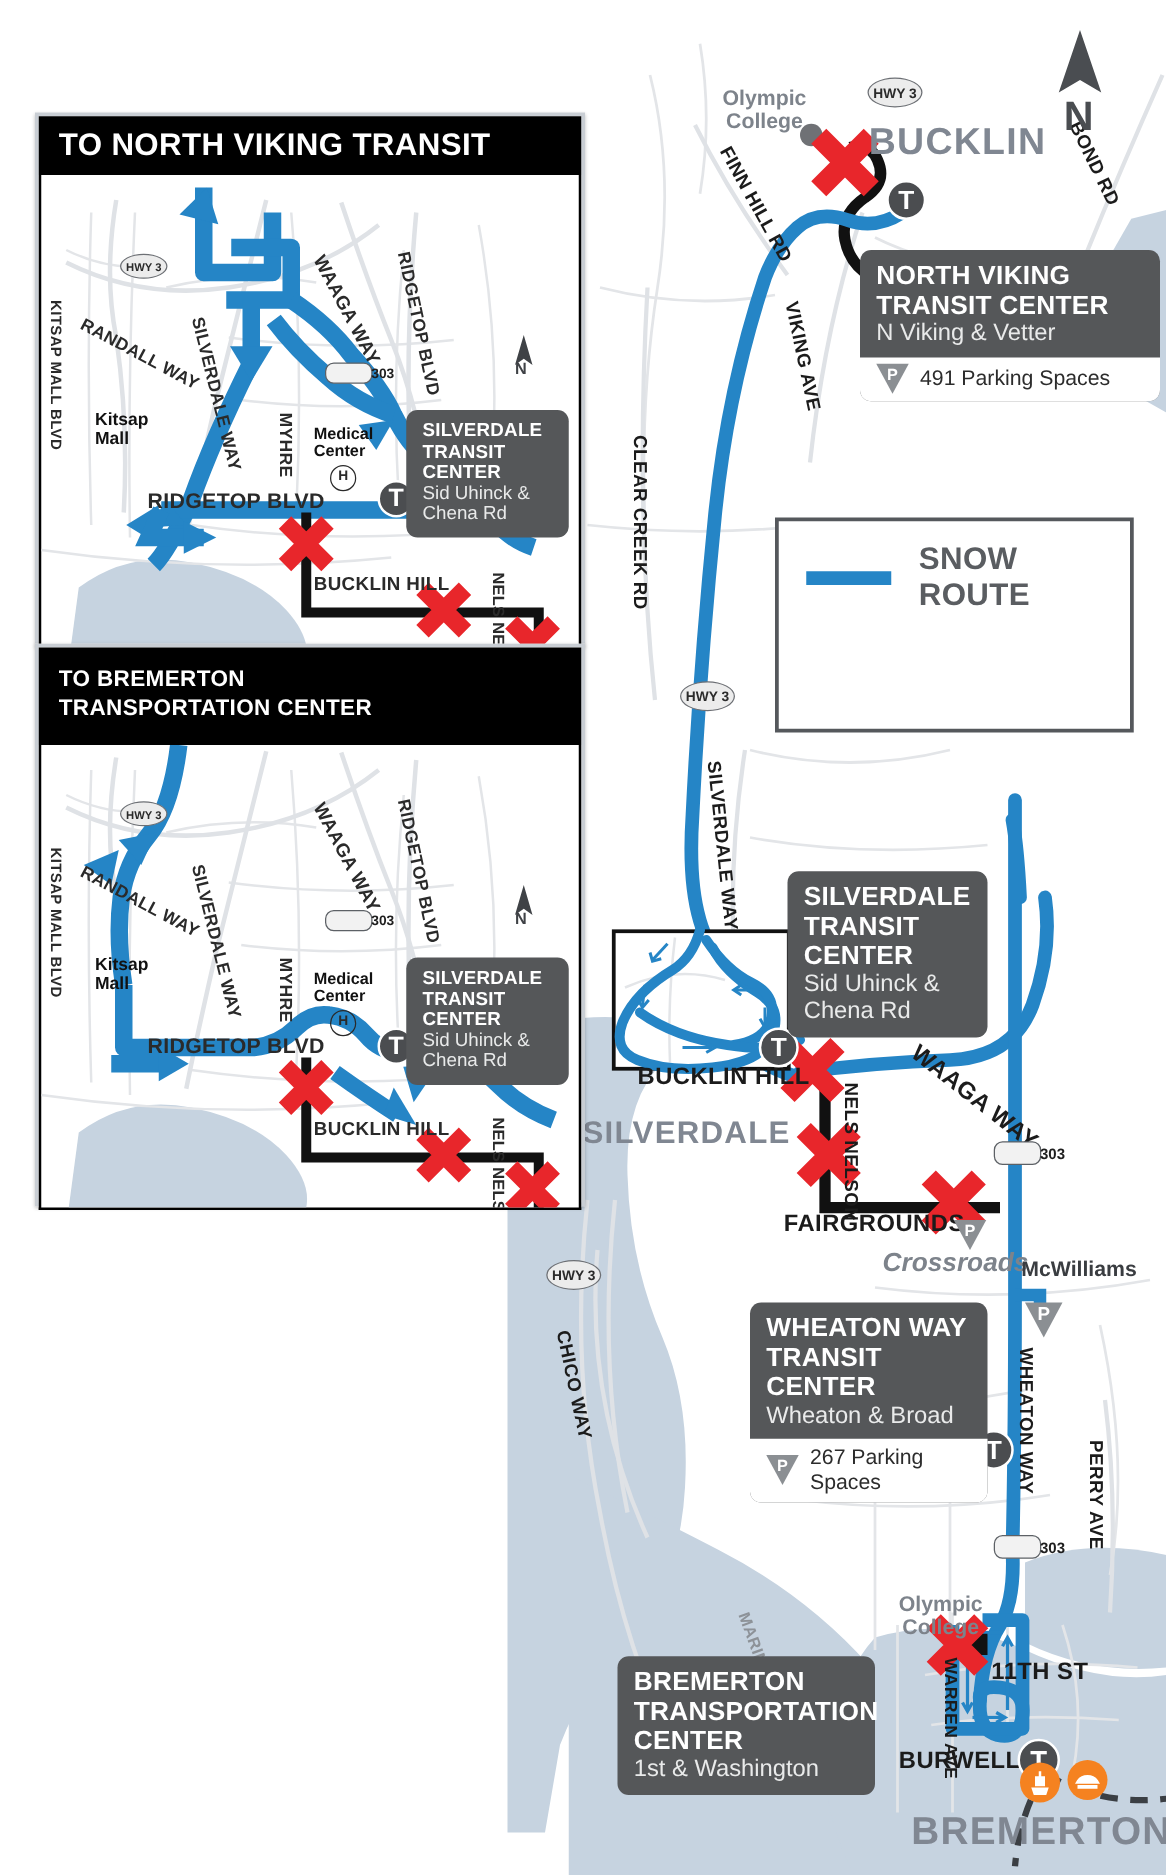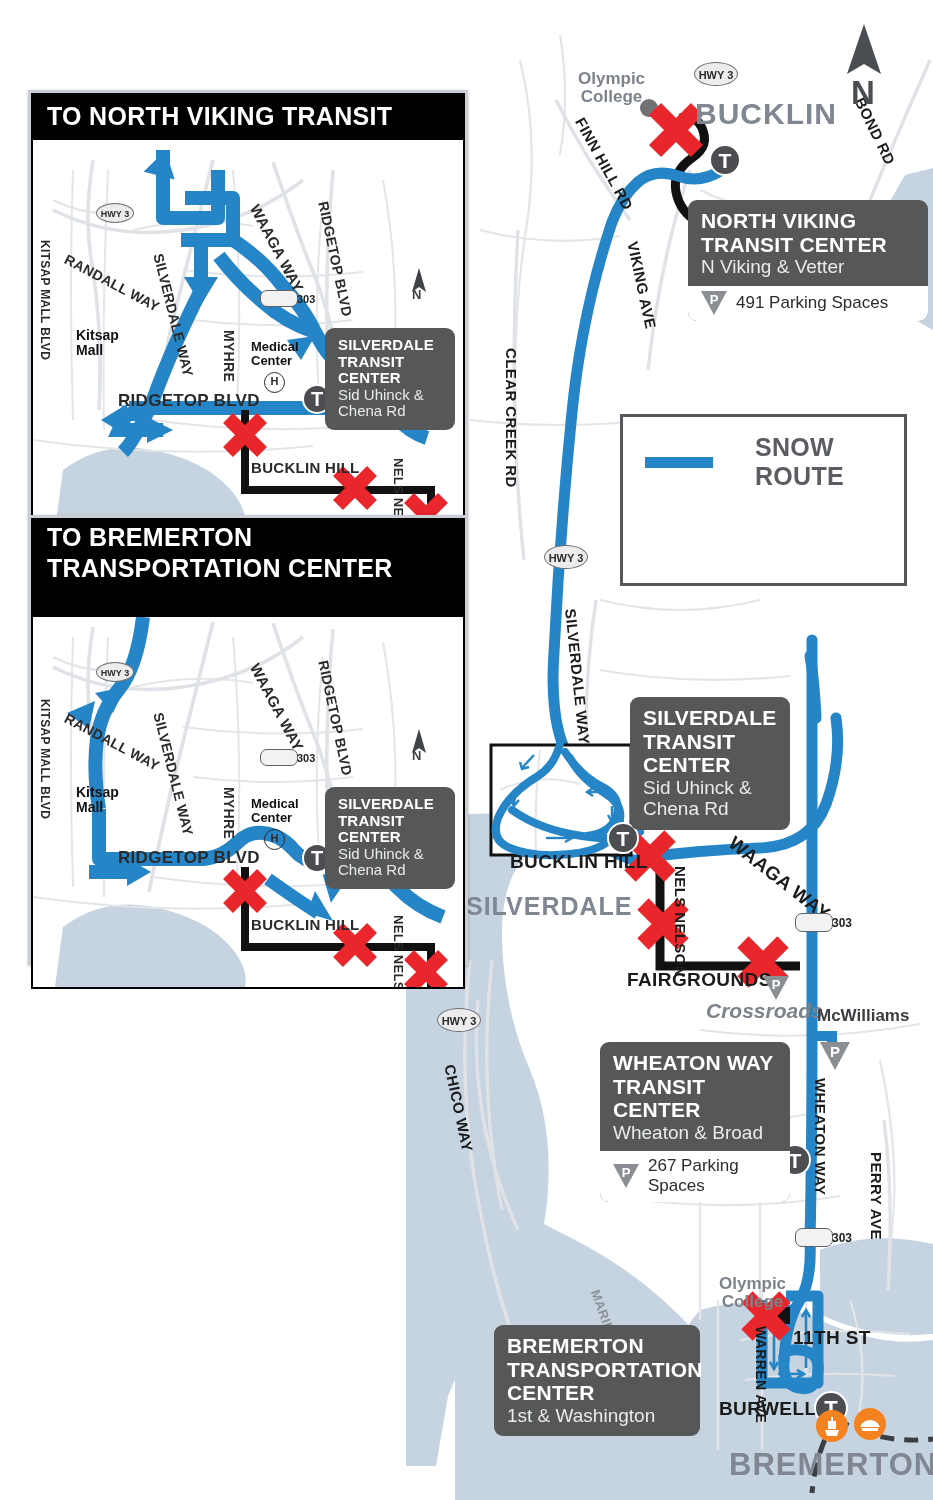--- a/index.html
+++ b/index.html
@@ -313,21 +313,21 @@
   </div>
 
   <div class="callout" style="left:494px;top:1325px;width:206px;">
     <div class="t1" style="white-space: pre-line;">BREMERTON
 TRANSPORTATION
 CENTER</div>
     <div class="t2">1st &amp; Washington</div>
   </div>
 
   <div id="legend" style="left:620px;top:414px;width:287px;height:172px;padding:16px 0 0 22px;">
-    <div class="row" style="margin-bottom:21px;gap:20px;">
+    <div class="row" style="margin-bottom:21px;">
       <span style="width:68px;height:11px;background:#2585c6;flex:0 0 auto;"></span>
       <span class="ltext" style="margin-left:22px;font-size:25px;">SNOW ROUTE</span>
     </div>
   </div>
 
   <div class="inset" style="left:28px;top:90px;width:440px;height:427px;">
     <div class="inset-hd" style="height:47px;font-size:25px;line-height:47px;padding-left:16px;">TO NORTH VIKING TRANSIT CENTER</div>
     <div class="inset-body" style="height:380px;">
       <svg class="layer" style="width:434px;height:380px;">
         <path fill="#c6d3e0" d="M30,330 q40,-30 90,-20 q50,10 76,38 q20,22 16,42 l-190,0 z"></path>
@@ -419,21 +419,21 @@
       <div class="callout small" style="left:292px;top:188px;width:130px;">
         <div class="t1" style="white-space: pre-line;">SILVERDALE
 TRANSIT  CENTER</div>
         <div class="t2" style="white-space: pre-line;">Sid Uhinck &amp;
 Chena Rd</div>
       </div>
     </div>
   </div>
 
   <div class="inset" style="left:28px;top:515px;width:440px;height:450px;">
-    <div class="inset-hd" style="height:99px;font-size:25px;line-height:1.25;padding:4px 0 0 16px;white-space:pre-line;">TO BREMERTON
+    <div class="inset-hd" style="height:78px;font-size:18px;line-height:1.25;padding:14px 0 0 16px;white-space:pre-line;">TO BREMERTON
 TRANSPORTATION CENTER</div>
     <div class="inset-body" style="height:372px;">
       <svg class="layer" style="width:434px;height:372px;">
         <path fill="#c6d3e0" d="M30,310 q40,-30 90,-20 q50,10 76,38 q20,22 16,42 l-190,0 z"></path>
         <g stroke="#e3e5e8" stroke-width="2" fill="none">
           <path d="M20,40 q40,20 80,10"></path>
           <path d="M40,20 q-4,120 0,250"></path>
           <path d="M75,20 q-6,130 -4,260"></path>
           <path d="M100,70 q60,-14 120,-4"></path>
           <path d="M200,20 q10,120 4,240"></path>

